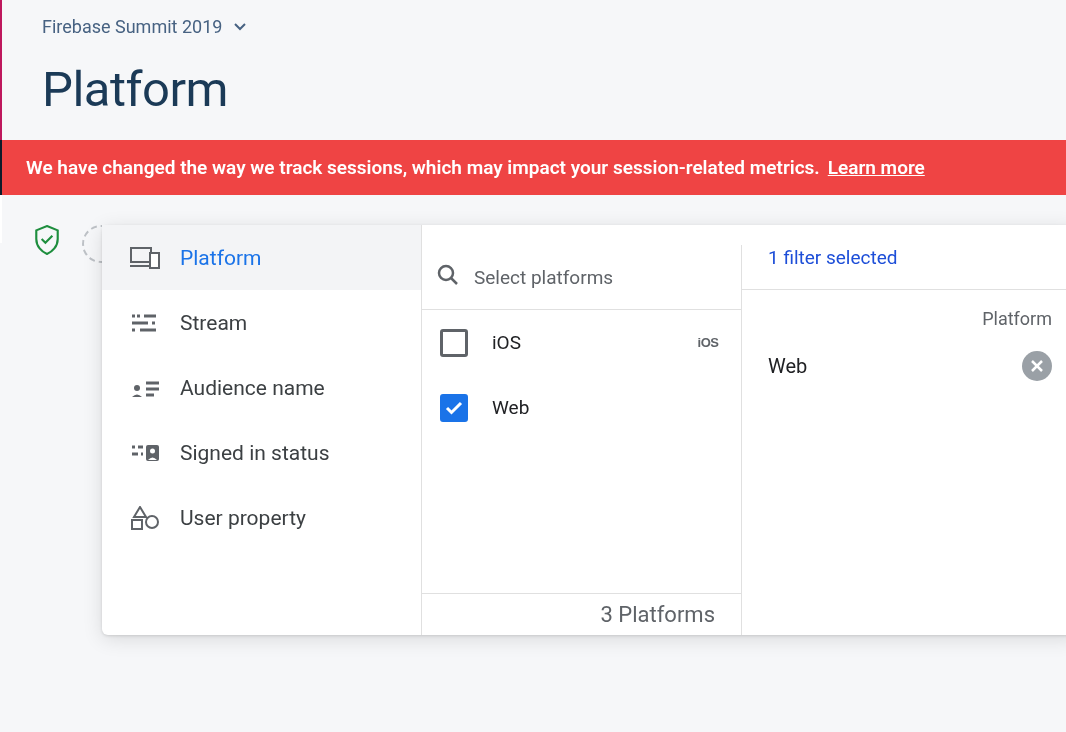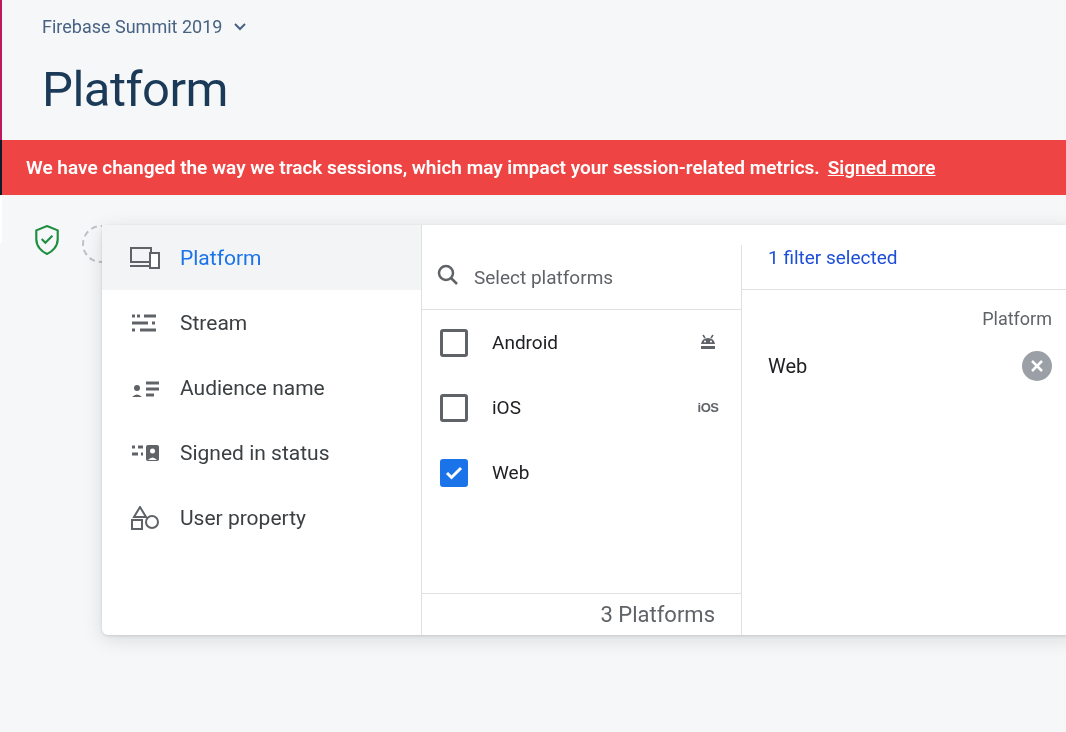--- a/index.html
+++ b/index.html
@@ -218,21 +218,21 @@
       <svg width="12" height="8" viewBox="0 0 12 8">
           <path d="M1 1 L6 6 L11 1" fill="none" stroke="#476282" stroke-width="2"></path>
         </svg>
     </span>
   </div>
   <h1 class="page-title">Platform</h1>
 </div>
 
 <div class="banner">
   <span class="banner-text">We have changed the way we track sessions, which may impact your session-related metrics.</span>
-  <a class="banner-link">Signed more</a>
+  <a class="banner-link">Learn more</a>
 </div>
 
 <div class="content">
   <span class="shield-icon">
     <svg width="26" height="30" viewBox="0 0 24 28">
       <path d="M12 1 L22 5 V13 C22 20 17 25 12 27 C7 25 2 20 2 13 V5 Z" fill="none" stroke="#1e8e3e" stroke-width="2"></path>
       <path d="M7 13 L10.5 16.5 L17 10" fill="none" stroke="#1e8e3e" stroke-width="2"></path>
     </svg>
   </span>
 
@@ -311,35 +311,20 @@
         <div class="search-row">
           <span>
             <svg width="24" height="24" viewBox="0 0 24 24">
                 <circle cx="10" cy="10" r="7" fill="none" stroke="#5f6368" stroke-width="2.5"></circle>
                 <line x1="15" y1="15" x2="21" y2="21" stroke="#5f6368" stroke-width="2.5"></line>
               </svg>
           </span>
           <span>Select platforms</span>
         </div>
         <div class="options-list">
-          <div class="opt-row">
-            <span class="checkbox"></span>
-            <span class="opt-label">Android</span>
-            <span class="opt-spacer"></span>
-            <span class="opt-trailing">
-              <svg width="20" height="20" viewBox="0 0 20 20">
-                  <path d="M3 11 Q4 5 10 5 Q16 5 17 11 Z" fill="#5f6368"></path>
-                  <circle cx="7" cy="8.5" r="1" fill="#fff"></circle>
-                  <circle cx="13" cy="8.5" r="1" fill="#fff"></circle>
-                  <line x1="5" y1="2" x2="7" y2="5" stroke="#5f6368" stroke-width="1.5"></line>
-                  <line x1="15" y1="2" x2="13" y2="5" stroke="#5f6368" stroke-width="1.5"></line>
-                  <rect x="3" y="13" width="14" height="3" fill="#5f6368"></rect>
-                </svg>
-            </span>
-          </div>
           <div class="opt-row">
             <span class="checkbox"></span>
             <span class="opt-label">iOS</span>
             <span class="opt-spacer"></span>
             <span class="opt-trailing ios-txt">iOS</span>
           </div>
           <div class="opt-row">
             <span class="checkbox checked">
               <svg width="18" height="14" viewBox="0 0 18 14">
                   <path d="M2 7 L6.5 11.5 L16 2" fill="none" stroke="#fff" stroke-width="3"></path>

